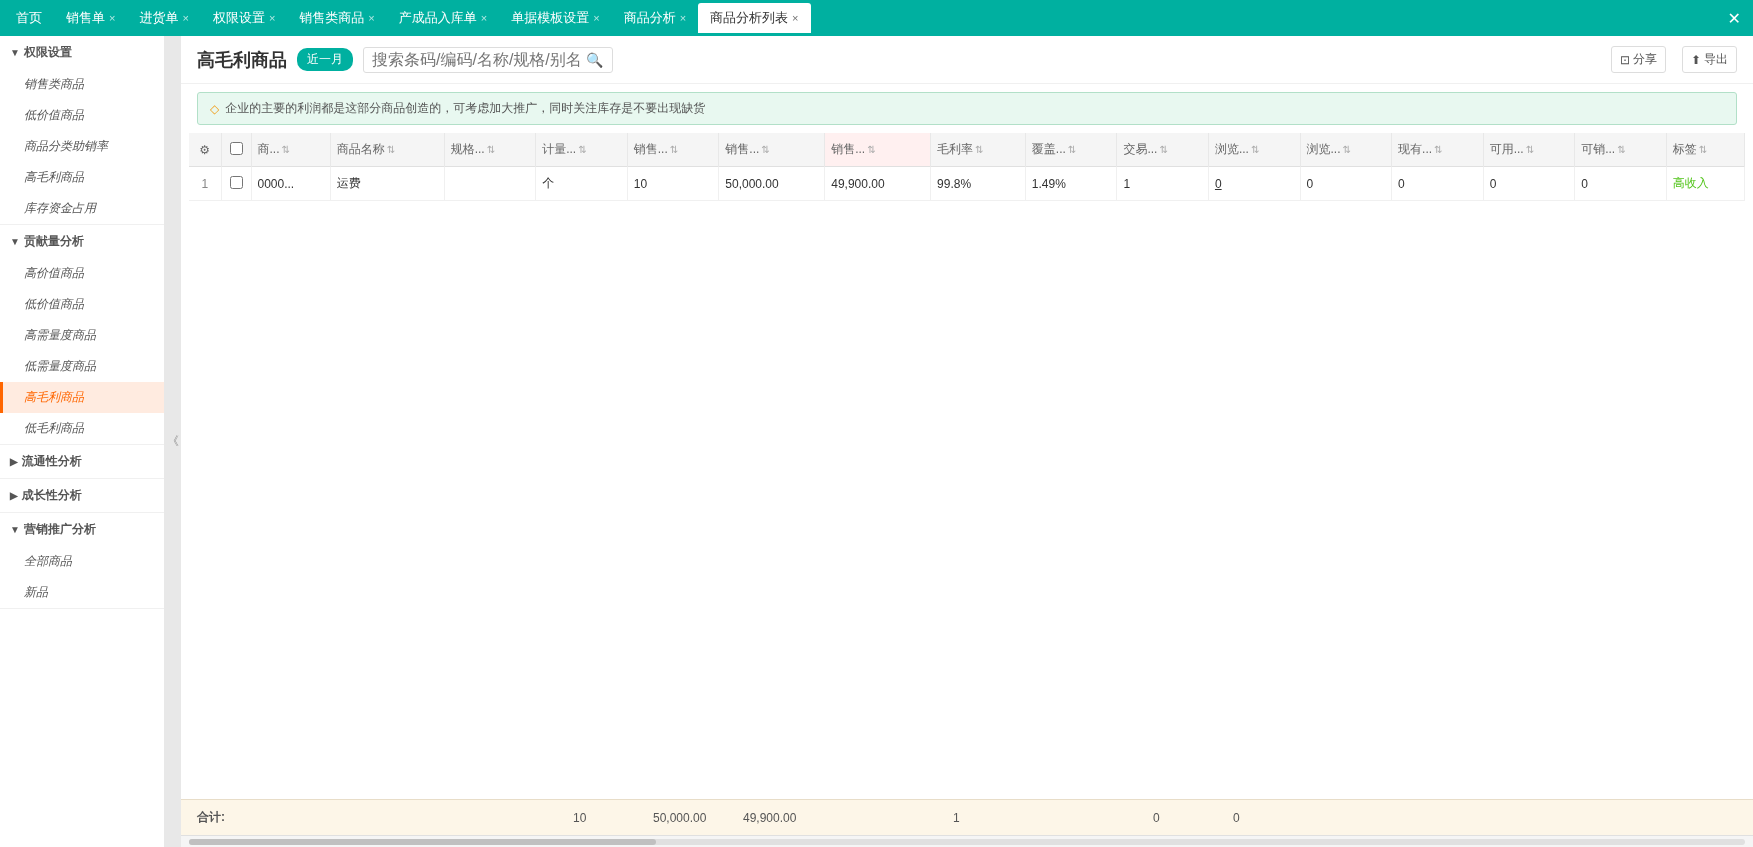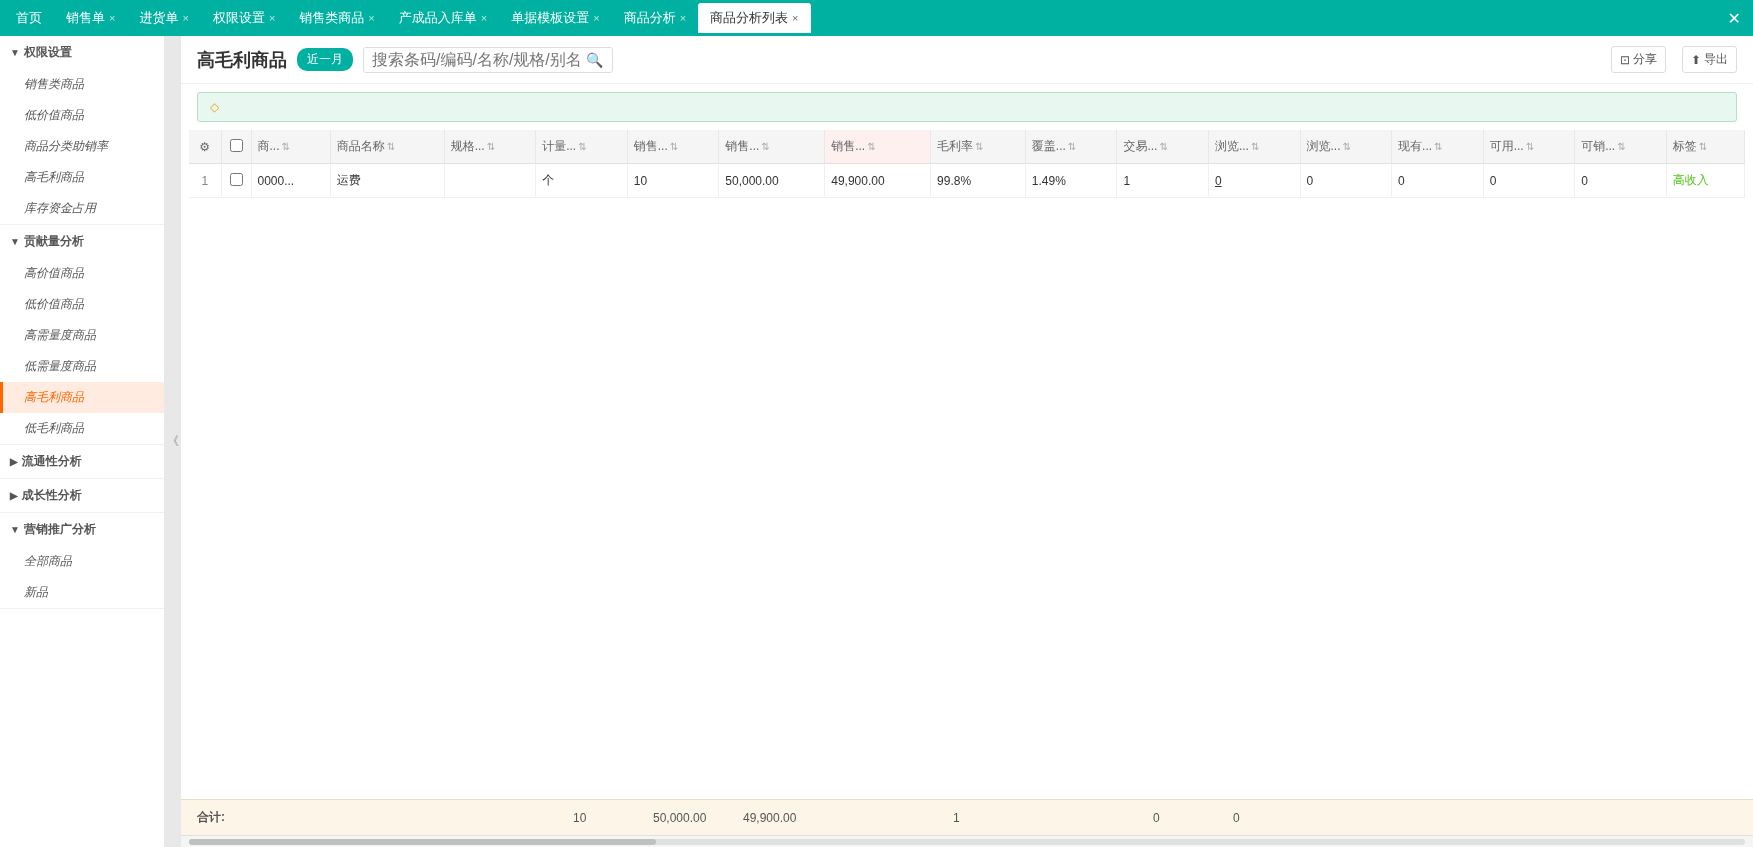--- a/index.html
+++ b/index.html
@@ -412,20 +412,21 @@
         <span>分享</span>
       </button>
       <button class="action-btn" style="margin-left:6px;">
         <span>⬆</span>
         <span>导出</span>
       </button>
     </div>
 
     <div class="info-banner">
       <span class="info-icon">◇</span>
+      <span>企业的主要的利润都是这部分商品创造的，可考虑加大推广，同时关注库存是不要出现缺货</span>
     </div>
 
     <div class="table-container">
       <table>
         <thead>
           <tr>
             <th style="width:32px;text-align:center;">⚙</th>
             <th style="width:30px;text-align:center;"><input type="checkbox" style=""></th>
             <th><span class="col-sort">
                   <span>商...</span>

